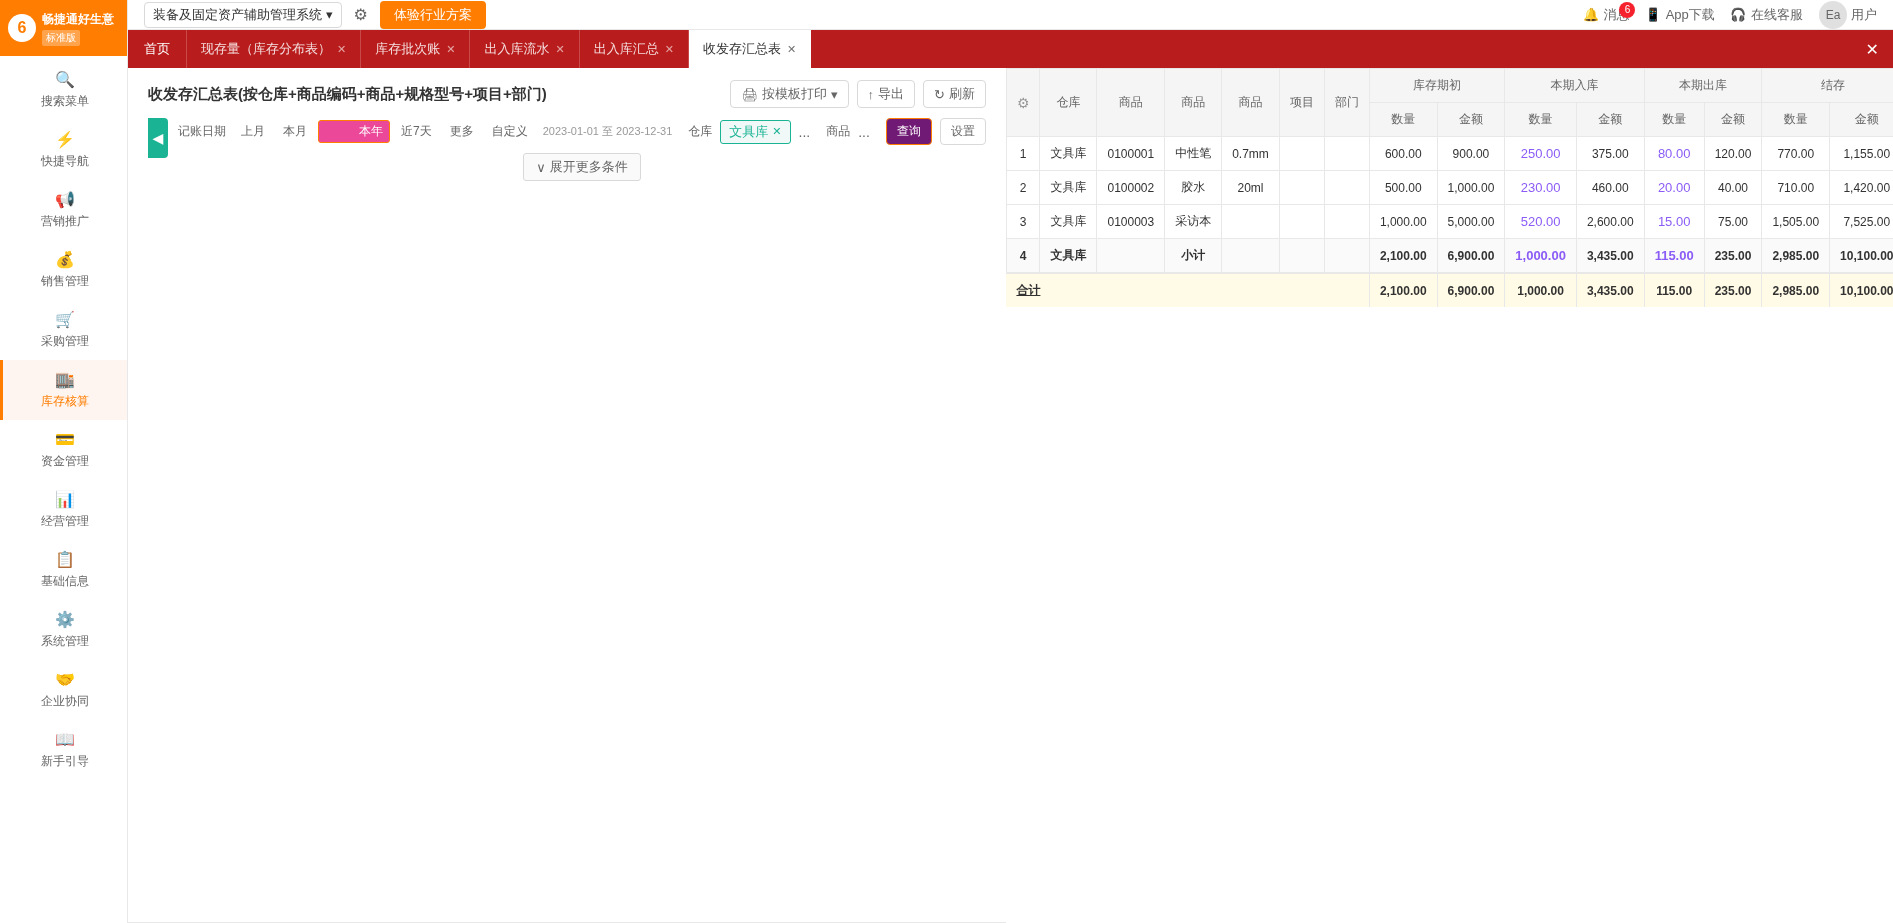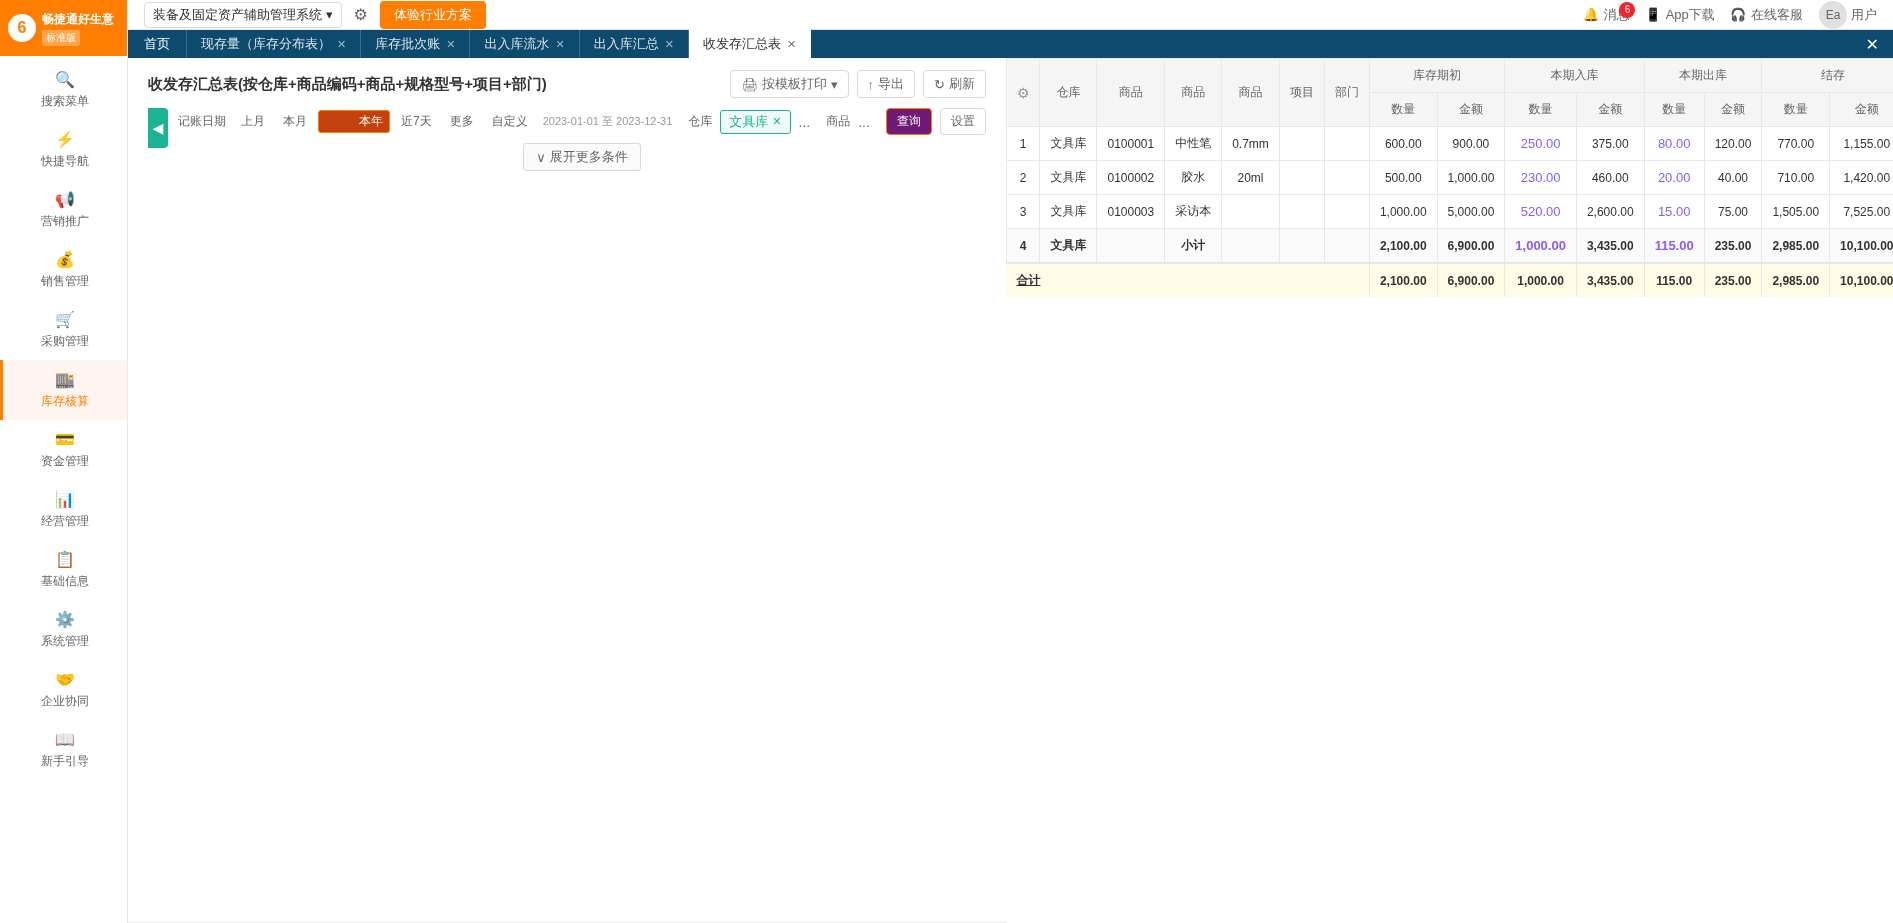--- a/index.html
+++ b/index.html
@@ -24,21 +24,21 @@
     .topbar-left { display: flex; align-items: center; gap: 12px; }
     .topbar-select { border: 1px solid #d9d9d9; border-radius: 4px; padding: 3px 8px; font-size: 12px; color: #333; background: #fff; cursor: pointer; display: flex; align-items: center; gap: 4px; }
     .topbar-btn { background: #ff7d00; color: #fff; border: none; border-radius: 4px; padding: 5px 14px; font-size: 13px; cursor: pointer; }
     .topbar-right { display: flex; align-items: center; gap: 16px; color: #666; font-size: 13px; }
     .topbar-right-item { display: flex; align-items: center; gap: 4px; cursor: pointer; }
     .notification-badge { background: #f5222d; color: #fff; border-radius: 50%; width: 16px; height: 16px; font-size: 10px; display: flex; align-items: center; justify-content: center; position: absolute; top: -4px; right: -6px; }
     .notif-wrap { position: relative; }
     .user-avatar { width: 28px; height: 28px; background: #e0e0e0; border-radius: 50%; display: flex; align-items: center; justify-content: center; font-size: 12px; color: #666; }
 
     
-    .tabbar { height: 28px; background: #0c4a6e; display: flex; align-items: center; padding: 5px 0; flex-shrink: 0; }
+    .tabbar { height: 38px; background: #b91c1c; display: flex; align-items: center; padding: 5px 0; flex-shrink: 0; }
     .tab { display: flex; align-items: center; padding: 0 14px; height: 38px; color: rgba(255,255,255,0.85); cursor: pointer; font-size: 13px; border-right: 1px solid rgba(255,255,255,0.2); gap: 6px; white-space: nowrap; }
     .tab.active { background: #fff; color: #333; }
     .tab-close { font-size: 11px; opacity: 0.7; }
     .tabbar-home { padding: 0 16px; color: #fff; font-size: 13px; cursor: pointer; height: 38px; display: flex; align-items: center; }
     .tabbar-close-all { margin-left: auto; padding: 0 14px; color: #fff; font-size: 16px; cursor: pointer; height: 38px; display: flex; align-items: center; }
 
     
     .page-area { flex: 1; overflow-y: auto; background: #f0f2f5; display: flex; flex-direction: row; }
 
     
@@ -46,21 +46,21 @@
     .page-title-row { display: flex; align-items: center; justify-content: space-between; margin-bottom: 10px; }
     .page-title { font-size: 15px; font-weight: bold; color: #333; }
     .page-actions { display: flex; align-items: center; gap: 8px; }
     .action-btn { display: flex; align-items: center; gap: 4px; color: #666; font-size: 12px; cursor: pointer; border: 1px solid #d9d9d9; border-radius: 4px; padding: 4px 10px; background: #fff; }
     .action-btn-primary { background: #701a75; color: #fff; border-color: #ff7d00; }
     .filter-row { display: flex; align-items: center; gap: 16px; flex-wrap: wrap; margin-bottom: 8px; }
     .filter-group { display: flex; align-items: center; gap: 8px; }
     .filter-label { color: #666; font-size: 12px; white-space: nowrap; }
     .filter-date-btns { display: flex; align-items: flex-start; gap: 4px; }
     .date-btn { font-size: 12px; color: #666; cursor: pointer; padding: 2px 6px; border-radius: 3px; border: 1px solid transparent; }
-    .date-btn.active { background: #c2410c; color: #fff; border-color: #ff7d00; border-radius: 3px; padding-left: 40px; }
+    .date-btn.active { background: #ec4899; color: #fff; border-color: #ff7d00; border-radius: 3px; padding-left: 40px; }
     .date-range { font-size: 11px; color: #999; }
     .filter-tag { display: flex; align-items: center; gap: 4px; background: #f0f9f7; border: 1px solid #1ab394; border-radius: 3px; padding: 2px 8px; font-size: 12px; color: #1ab394; }
     .filter-tag-close { cursor: pointer; font-size: 11px; }
     .expand-btn { display: flex; align-items: center; justify-content: center; gap: 4px; color: #666; font-size: 12px; cursor: pointer; padding: 4px 12px; border: 1px solid #d9d9d9; border-radius: 3px; background: #fafafa; }
     .filter-ellipsis { color: #666; font-size: 14px; cursor: pointer; }
 
     
     .collapse-btn { width: 20px; height: 40px; background: #1ab394; border-radius: 0 4px 4px 0; display: flex; align-items: center; justify-content: center; cursor: pointer; color: #fff; font-size: 14px; flex-shrink: 0; margin-right: 10px; }
 
     

